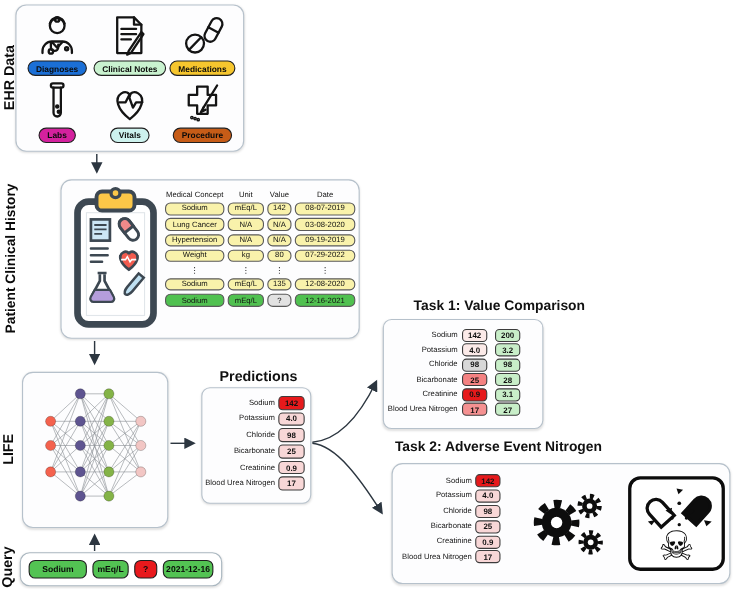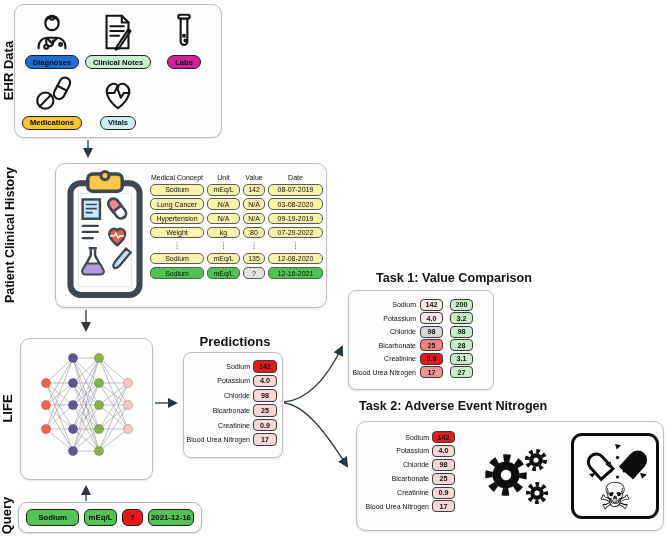--- a/index.html
+++ b/index.html
@@ -146,53 +146,66 @@
           <path d="M14,16 h14 M14,21 h14 M14,26 h9"></path>
           <path d="M33,19 L21,37 l-1.5,3.5 3.5,-1.5 L35,21 Z"></path>
         </g>
       </svg>
       <div class="pill pb-1">Clinical Notes</div>
     </div>
 
     <div class="ehr-cell">
       <svg class="ehr-icon" viewBox="0 0 44 44">
         <g class="icon-stroke">
-          <rect x="16" y="4" width="12" height="4" rx="2"></rect>
-          <path d="M18.5,8 v24 a3.5,3.5 0 0 0 7,0 V8"></path>
-          <circle cx="22" cy="26" r="1"></circle>
-          <circle cx="23.5" cy="31" r="1"></circle>
-        </g>
-      </svg>
-      <div class="pill pb-3">Labs</div>
-    </div>
-
-    <div class="ehr-cell">
-      <svg class="ehr-icon" viewBox="0 0 44 44">
-        <g class="icon-stroke">
           <g transform="rotate(28 32.5 17)">
             <rect x="27" y="5" width="11" height="24" rx="5.5"></rect>
             <line x1="27" y1="17" x2="38" y2="17"></line>
           </g>
           <circle cx="15" cy="30" r="8.5"></circle>
           <line x1="9.2" y1="36" x2="20.8" y2="24"></line>
         </g>
       </svg>
       <div class="pill pb-2">Medications</div>
     </div>
 
     <div class="ehr-cell">
       <svg class="ehr-icon" viewBox="0 0 44 44">
         <g class="icon-stroke">
+          <rect x="16" y="4" width="12" height="4" rx="2"></rect>
+          <path d="M18.5,8 v24 a3.5,3.5 0 0 0 7,0 V8"></path>
+          <circle cx="22" cy="26" r="1"></circle>
+          <circle cx="23.5" cy="31" r="1"></circle>
+        </g>
+      </svg>
+      <div class="pill pb-3">Labs</div>
+    </div>
+
+    <div class="ehr-cell">
+      <svg class="ehr-icon" viewBox="0 0 44 44">
+        <g class="icon-stroke">
           <path d="M22,38 C10,29 7,18 14,13.5 c4,-2.6 8,-0.6 8,3 c0,-3.6 4,-5.6 8,-3 c7,4.5 4,15.5 -8,24.5 Z"></path>
           <path d="M12,22 h6 l3,-6 4,11 3,-5 h6"></path>
         </g>
       </svg>
       <div class="pill pb-4">Vitals</div>
     </div>
 
+    <div class="ehr-cell">
+      <svg class="ehr-icon" viewBox="0 0 44 44">
+        <g class="icon-stroke">
+          <path d="M17,7 h10 v8 h8 v10 h-8 v8 h-10 v-8 H9 V15 h8 Z"></path>
+          <path d="M36,6 L23,27"></path>
+          <path d="M23,27 l-2.5,4.5 4.5,-2.5"></path>
+          <circle cx="12" cy="36.5" r="0.7"></circle>
+          <circle cx="15" cy="37.5" r="0.7"></circle>
+          <circle cx="18" cy="38.5" r="0.7"></circle>
+        </g>
+      </svg>
+      <div class="pill pb-5">Procedure</div>
+    </div>
   </div>
 
   <div class="vlabel" id="pch-label">Patient Clinical History</div>
   <div class="panel" id="pch-box">
 
     <svg id="clipboard" viewBox="0 0 76 128">
       <rect x="4" y="13" width="68" height="110" rx="10" fill="#fff" stroke="#3d4852" stroke-width="6"></rect>
       <rect x="12" y="23" width="52" height="92" fill="#fff" stroke="#e1e6ea" stroke-width="1"></rect>
       <rect x="21" y="4" width="34" height="17" rx="5" fill="#fbc748" stroke="#3d4852" stroke-width="3.5"></rect>
       <circle cx="38" cy="5.5" r="4" fill="#fbc748" stroke="#3d4852" stroke-width="3"></circle>

